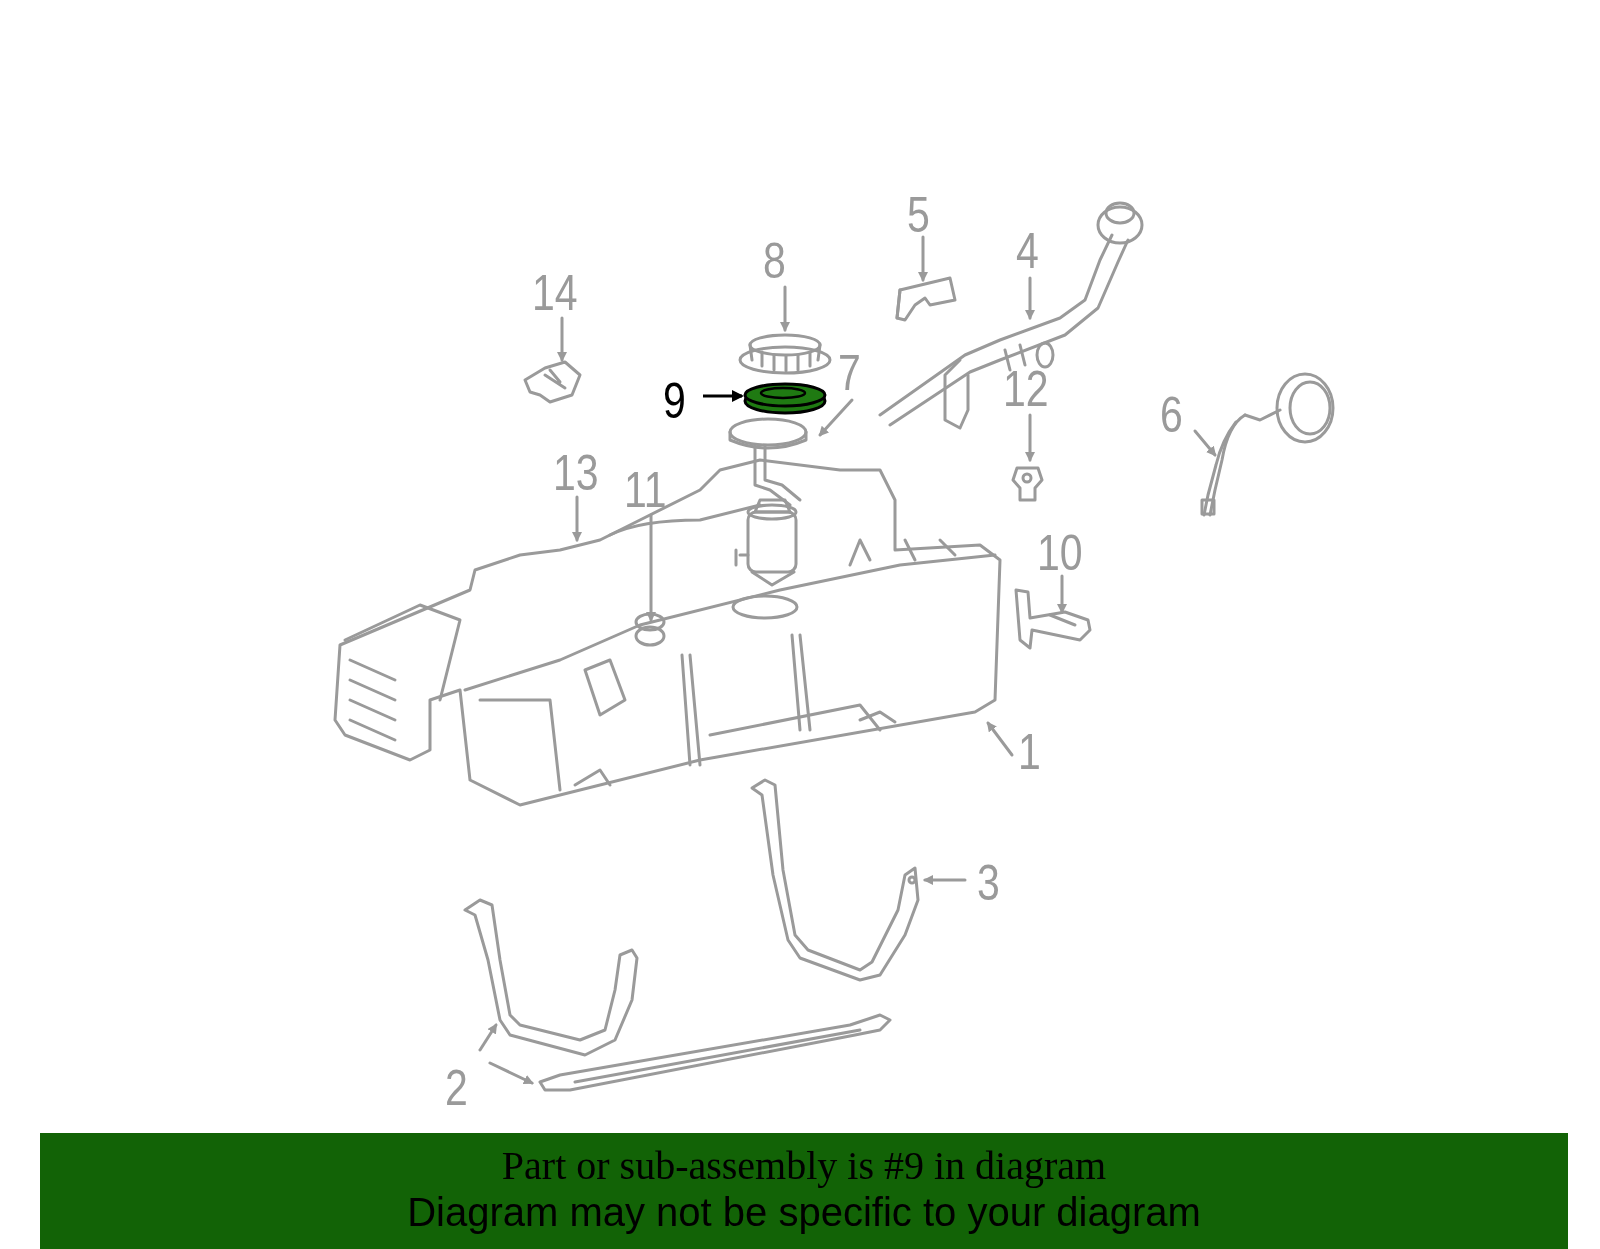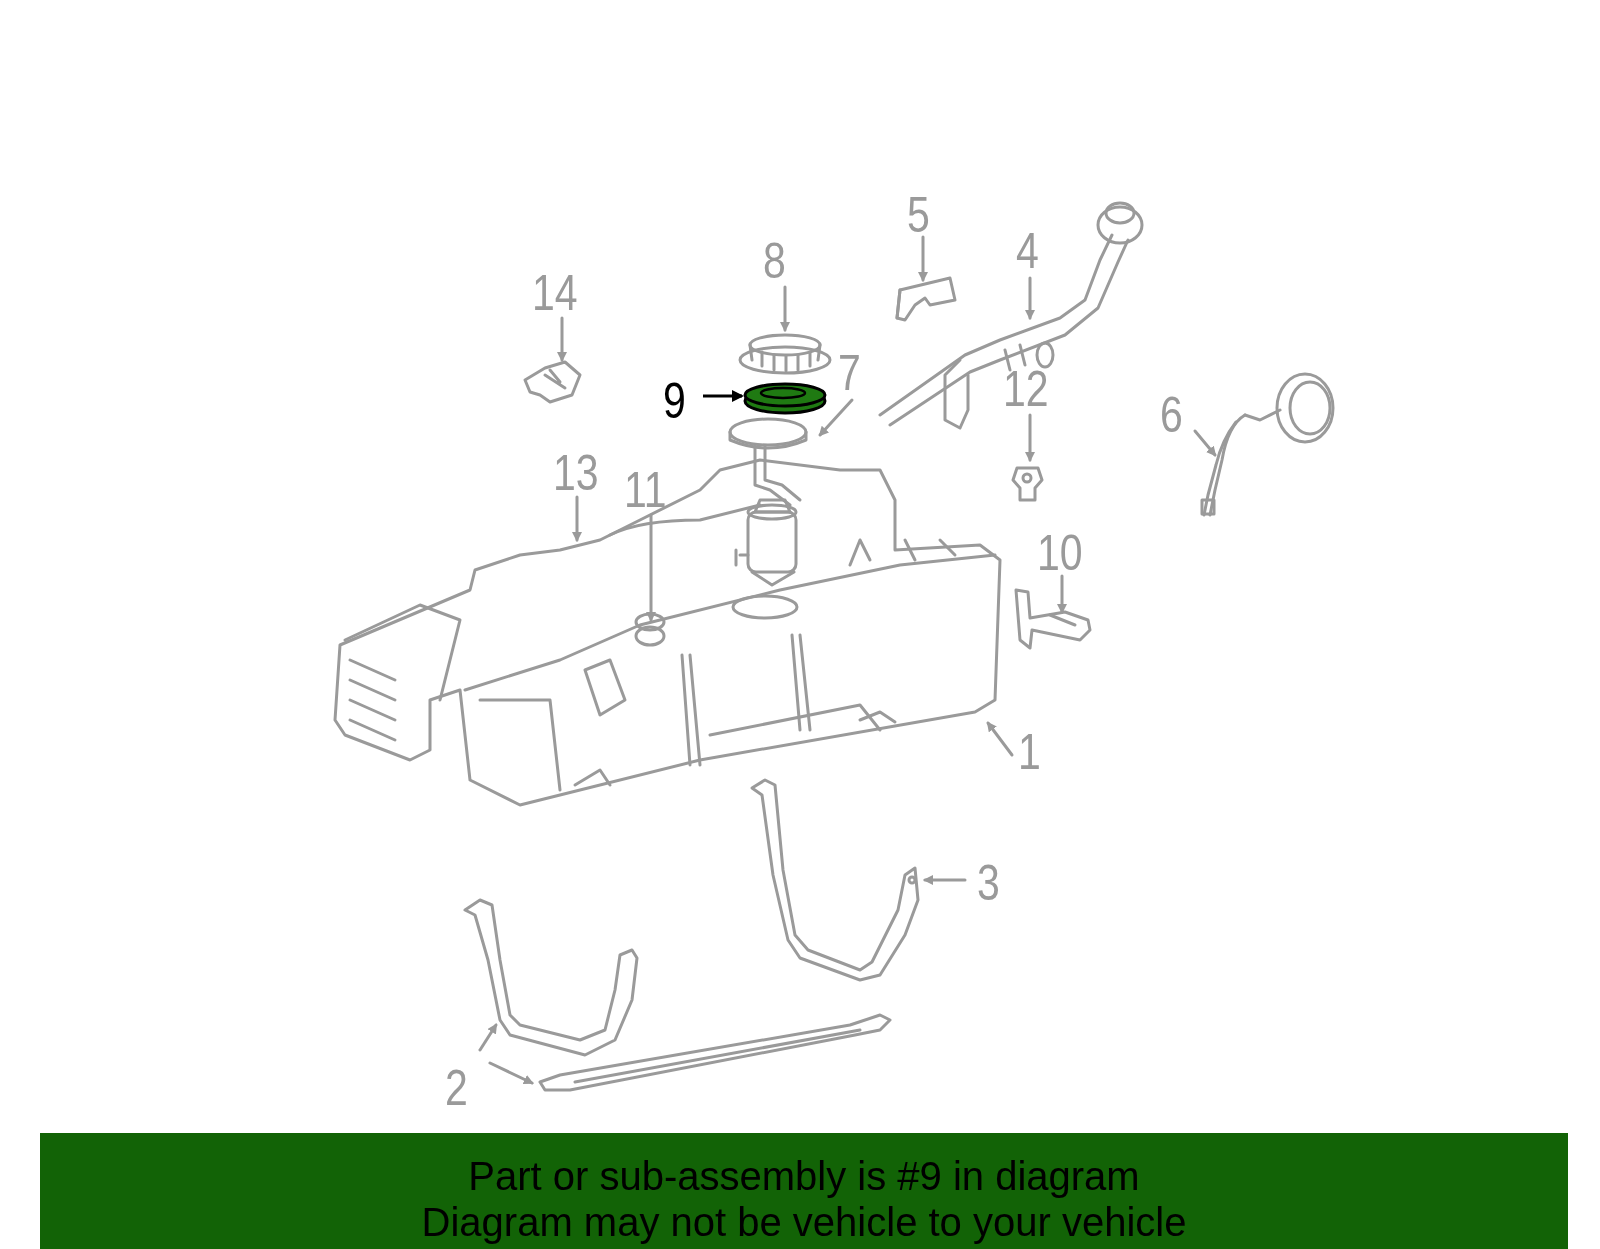--- a/index.html
+++ b/index.html
@@ -2,21 +2,21 @@
 <html><head>
 <meta charset="utf-8">
 <style>
   html, body { margin:0; padding:0; background:#ffffff; }
   body { width:1600px; height:1249px; position:relative; overflow:hidden; font-family:"Liberation Sans", sans-serif; }
   #diagram { position:absolute; left:0; top:0; width:1600px; height:1249px; }
   .callout { position:absolute; font-family:"Liberation Sans", sans-serif; font-size:50px; line-height:50px; color:#9a9a9a; transform:scaleX(0.82); transform-origin:left top; }
   .callout.active { color:#000000; }
   #banner { position:absolute; left:40px; top:1133px; width:1528px; height:116px; background:#126306; text-align:center; }
   #banner .line { font-family:"Liberation Sans", sans-serif; font-size:40px; line-height:46px; color:#000000; display:block; }
-  #banner .l1 { margin-top:20px; }
+  #banner .l1 { margin-top:10px;font-family:Liberation Serif, serif; }
 </style>
 </head>
 <body>
 
 <div id="diagram">
   <svg width="1600" height="1249" viewBox="0 0 1600 1249" xmlns="http://www.w3.org/2000/svg">
     <defs>
       <marker id="arrG" markerWidth="10" markerHeight="10" refX="8" refY="5" orient="auto" markerUnits="userSpaceOnUse">
         <path d="M0,0 L10,5 L0,10 z" fill="#9a9a9a"></path>
       </marker>
@@ -157,14 +157,14 @@
   <span class="callout active" style="left:663px;top:376px;">9</span>
   <span class="callout" style="left:1037px;top:528px;">10</span>
   <span class="callout" style="left:624px;top:465px;">11</span>
   <span class="callout" style="left:1003px;top:364px;">12</span>
   <span class="callout" style="left:553px;top:448px;">13</span>
   <span class="callout" style="left:532px;top:268px;">14</span>
 </div>
 
 <div id="banner">
   <span class="line l1">Part or sub-assembly is #9 in diagram</span>
-  <span class="line">Diagram may not be vehicle to your vehicle</span>
+  <span class="line">Diagram may not be specific to your diagram</span>
 </div>
 
 </body></html>

